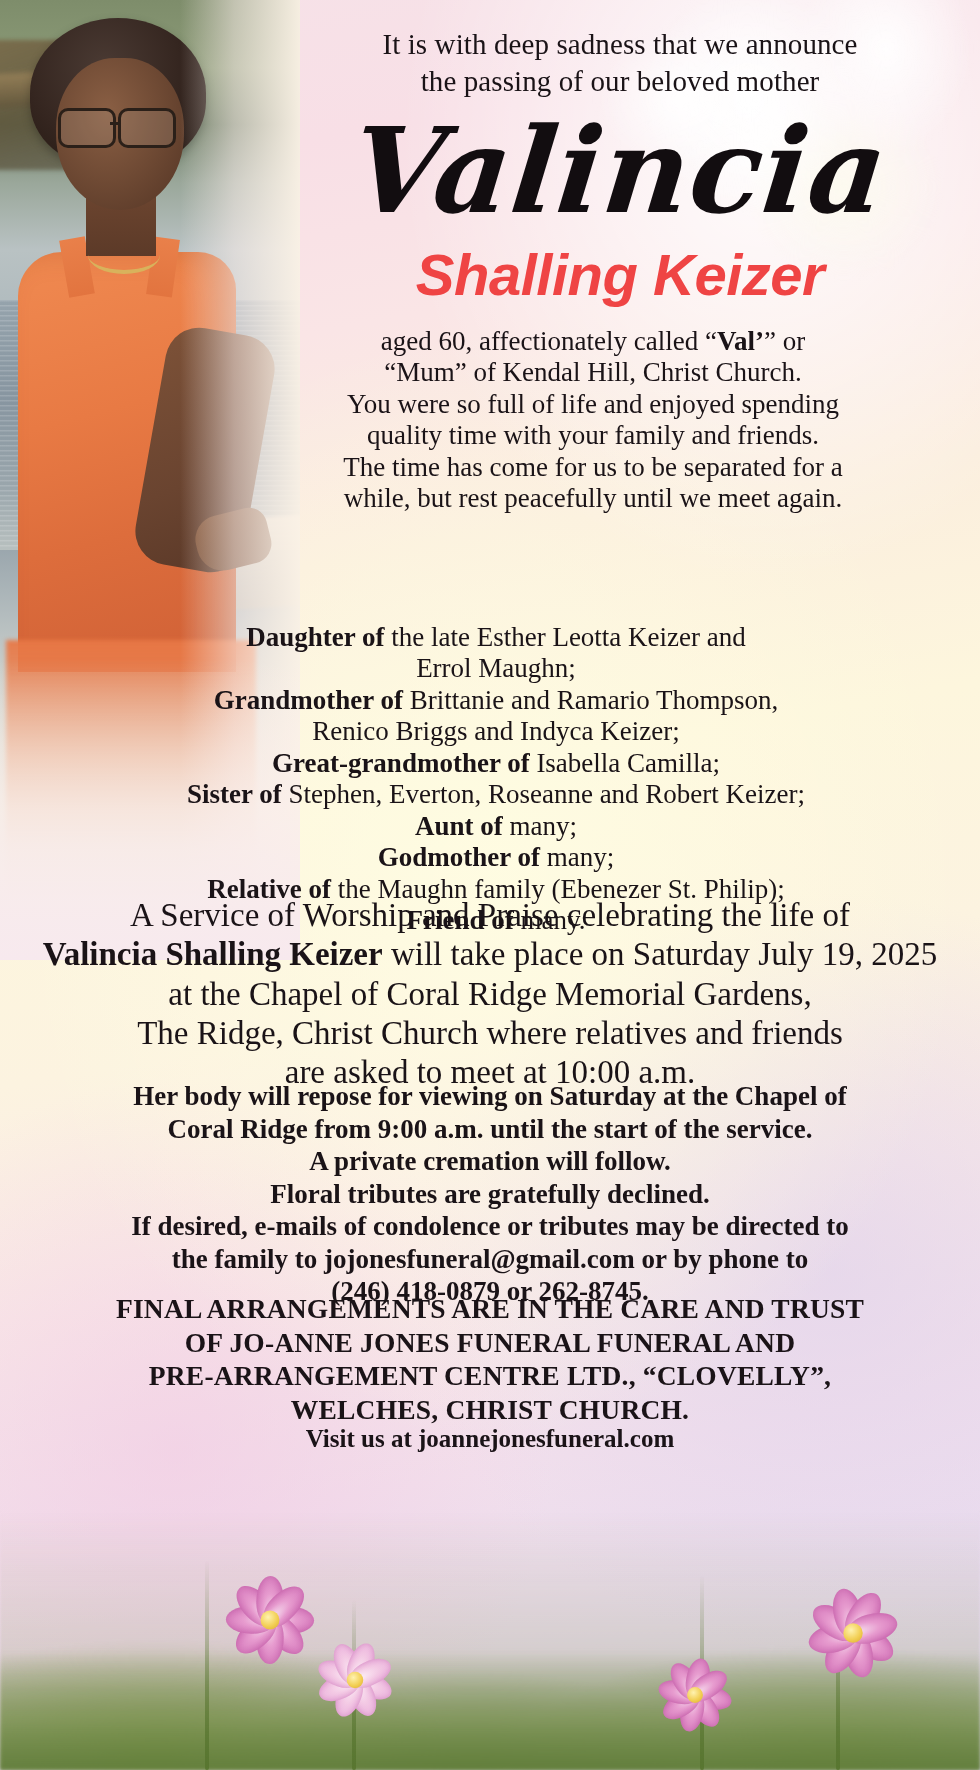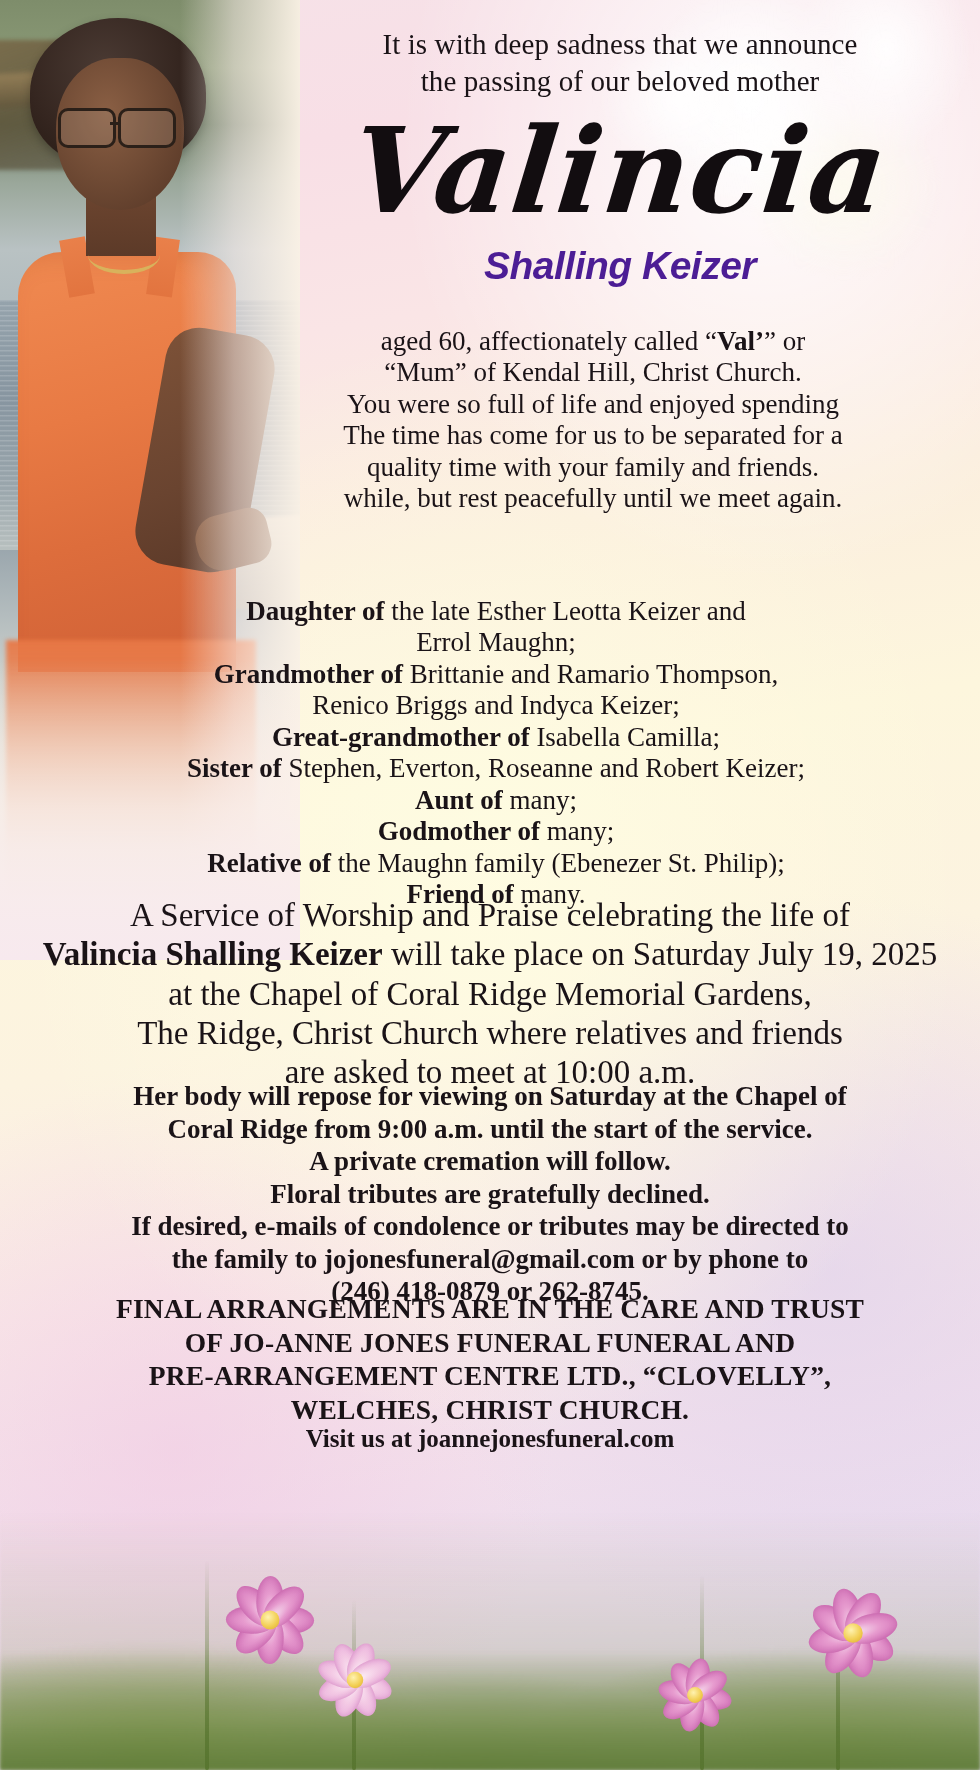--- a/index.html
+++ b/index.html
@@ -258,35 +258,35 @@
     letter-spacing: 1px;
     color: #120d10;
     transform: skewX(-6deg);
   }
   .name-sub {
     position: absolute;
     left: 300px; top: 246px; width: 640px;
     font-family: "Liberation Sans", "DejaVu Sans", sans-serif;
     font-style: italic;
     font-weight: 700;
-    font-size: 39px;
+    font-size: 58px;
     line-height: 1;
     letter-spacing: -0.5px;
-    color: #4c1d95;
+    color: #ef4444;
   }
 
   .body-block {
     position: absolute;
     left: 232px; top: 326px; width: 722px;
     font-size: 27px;
     line-height: 1.165;
   }
   .wide-block {
     position: absolute;
-    left: 90px; top: 596px; width: 812px;
+    left: 90px; top: 622px; width: 812px;
     font-size: 27px;
     line-height: 1.165;
   }
   .service-block {
     position: absolute;
     left: 14px; top: 896px; width: 952px;
     font-size: 33px;
     line-height: 1.19;
   }
   .notes-block {
@@ -407,22 +407,22 @@
       <span class="ln">the passing of our beloved mother</span>
     </div>
 
     <div class="name-script">Valincia</div>
     <div class="name-sub">Shalling Keizer</div>
 
     <div class="body-block">
       <span class="ln"><span>aged 60, affectionately called “</span><span class="b">Val’</span><span>” or</span></span>
       <span class="ln">“Mum” of Kendal Hill, Christ Church.</span>
       <span class="ln">You were so full of life and enjoyed spending</span>
+      <span class="ln">quality time with your family and friends.</span>
       <span class="ln">The time has come for us to be separated for a</span>
-      <span class="ln">quality time with your family and friends.</span>
       <span class="ln">while, but rest peacefully until we meet again.</span>
     </div>
 
     <div class="wide-block">
       <span class="ln"><span class="b">Daughter of</span> <span>the late Esther Leotta Keizer and</span></span>
       <span class="ln">Errol Maughn;</span>
       <span class="ln"><span class="b">Grandmother of</span> <span>Brittanie and Ramario Thompson,</span></span>
       <span class="ln">Renico Briggs and Indyca Keizer;</span>
       <span class="ln"><span class="b">Great-grandmother of</span> <span>Isabella Camilla;</span></span>
       <span class="ln"><span class="b">Sister of</span> <span>Stephen, Everton, Roseanne and Robert Keizer;</span></span>

